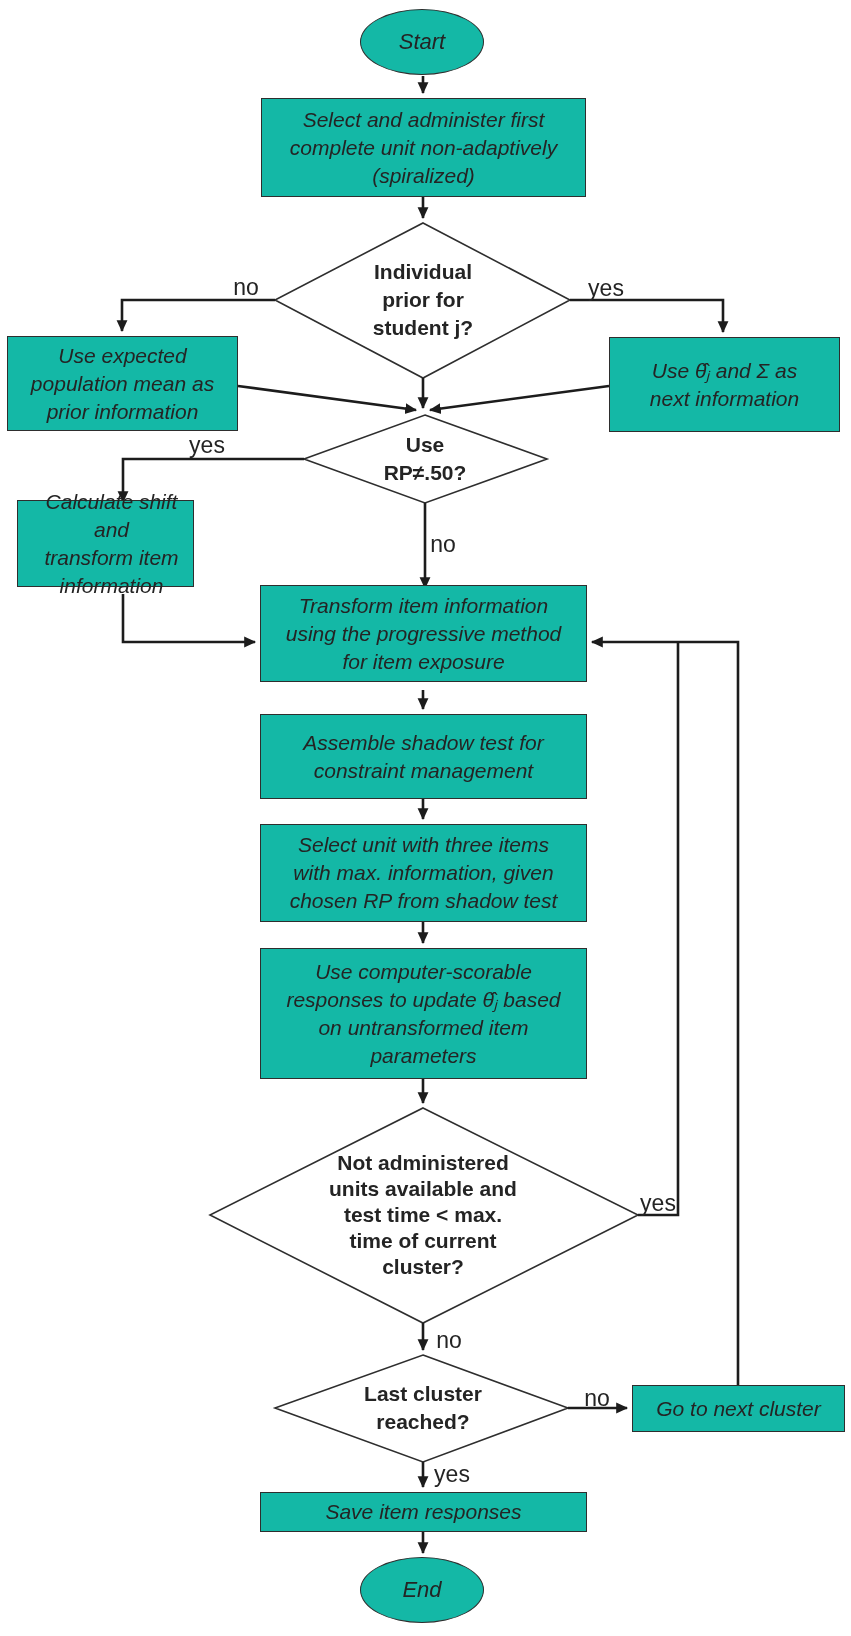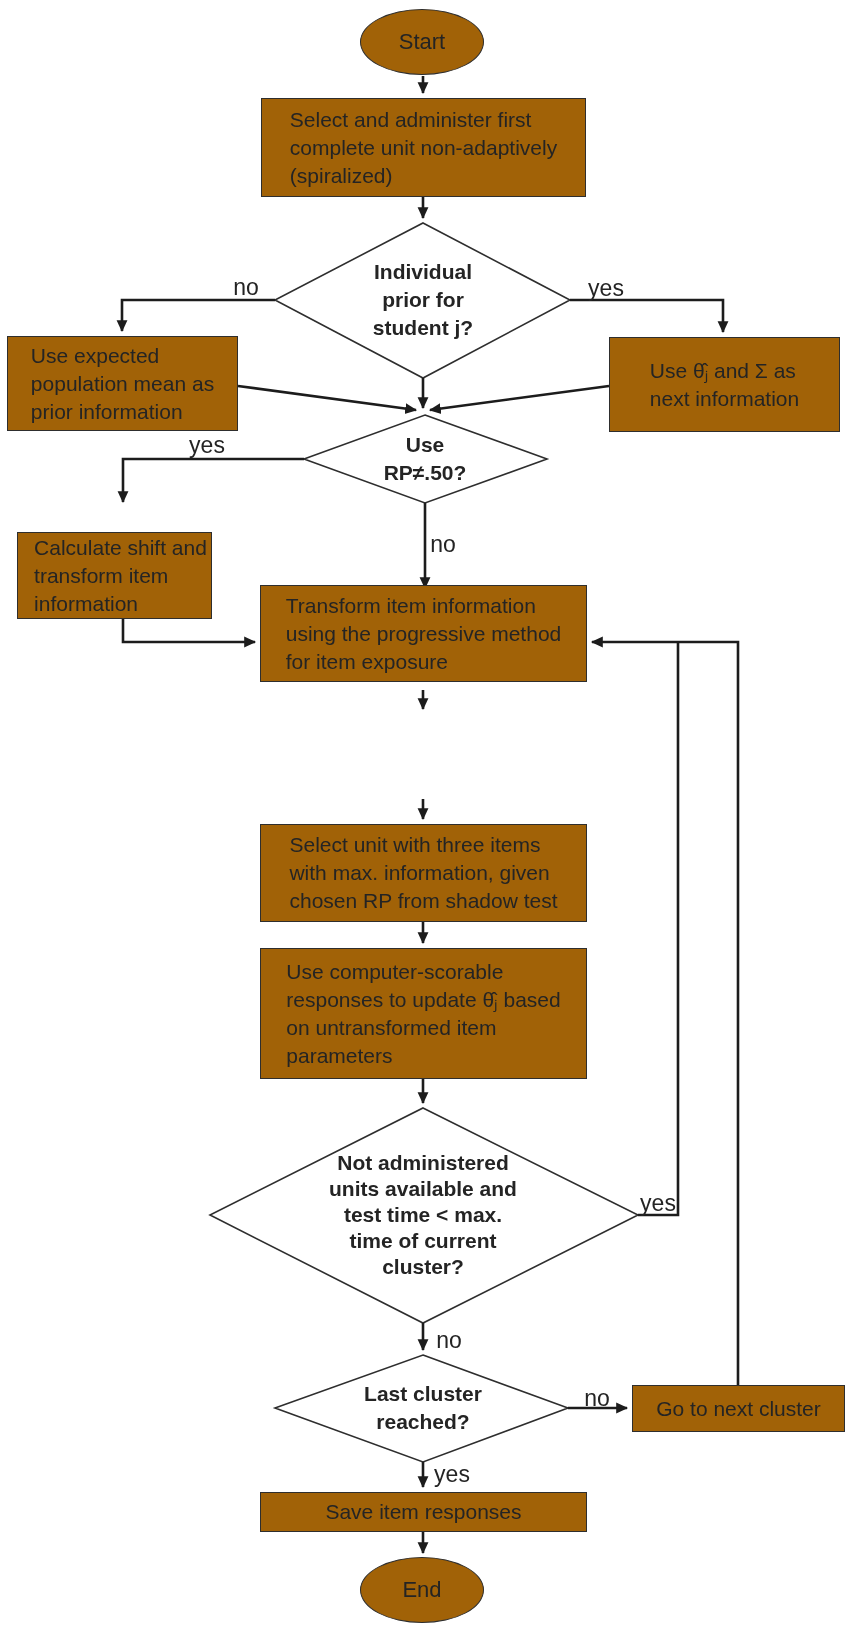--- a/index.html
+++ b/index.html
@@ -4,22 +4,22 @@
 <style>
   html,body { margin:0; padding:0; background:#ffffff; }
   .stage {
     position:relative; width:851px; height:1636px; background:#ffffff;
     font-family:"Liberation Sans", sans-serif; color:#242424; overflow:hidden;
   }
   .wires { position:absolute; left:0; top:0; }
   .node {
     position:absolute; box-sizing:border-box;
     display:flex; align-items:center; justify-content:center;
-    white-space:pre-line;
-    font-size:21px; line-height:28px; background:#a16207;
+    text-align:center; white-space:pre-line;
+    font-size:21px; line-height:28px; background:#14b8a6;font-style:italic;
   }
   .rect { border:1.6px solid #2e2e2e; }
   .oval { border:1.6px solid #2e2e2e; border-radius:50%; font-size:22px; }
   .dlabel {
     position:absolute; transform:translate(-50%,-50%);
     text-align:center; white-space:pre-line;
     font-size:21px; line-height:28px;font-weight:bold;
   }
   .dlabel.tight { line-height:26px; }
   .edge-label {
@@ -76,28 +76,30 @@
 complete unit non-adaptively
 (spiralized)</div>
 
   <div class="node rect" style="left:7px; top:336px; width:231px; height:95px;">Use expected
 population mean as
 prior information</div>
 
   <div class="node rect" style="left:609px; top:337px; width:231px; height:95px;">Use θ̂ⱼ and Σ as
 next information</div>
 
-  <div class="node rect" style="left:17px; top:532px; width:195px; height:87px;padding-left:12px;">Calculate shift and
+  <div class="node rect" style="left:17px; top:500px; width:177px; height:87px;padding-left:12px;">Calculate shift and
 transform item
 information</div>
 
   <div class="node rect" style="left:260px; top:585px; width:327px; height:97px;">Transform item information
 using the progressive method
 for item exposure</div>
 
+  <div class="node rect" style="left:260px; top:714px; width:327px; height:85px;">Assemble shadow test for
+constraint management</div>
 
   <div class="node rect" style="left:260px; top:824px; width:327px; height:98px;">Select unit with three items
 with max. information, given
 chosen RP from shadow test</div>
 
   <div class="node rect" style="left:260px; top:948px; width:327px; height:131px;">Use computer-scorable
 responses to update θ̂ⱼ based
 on untransformed item
 parameters</div>
 

